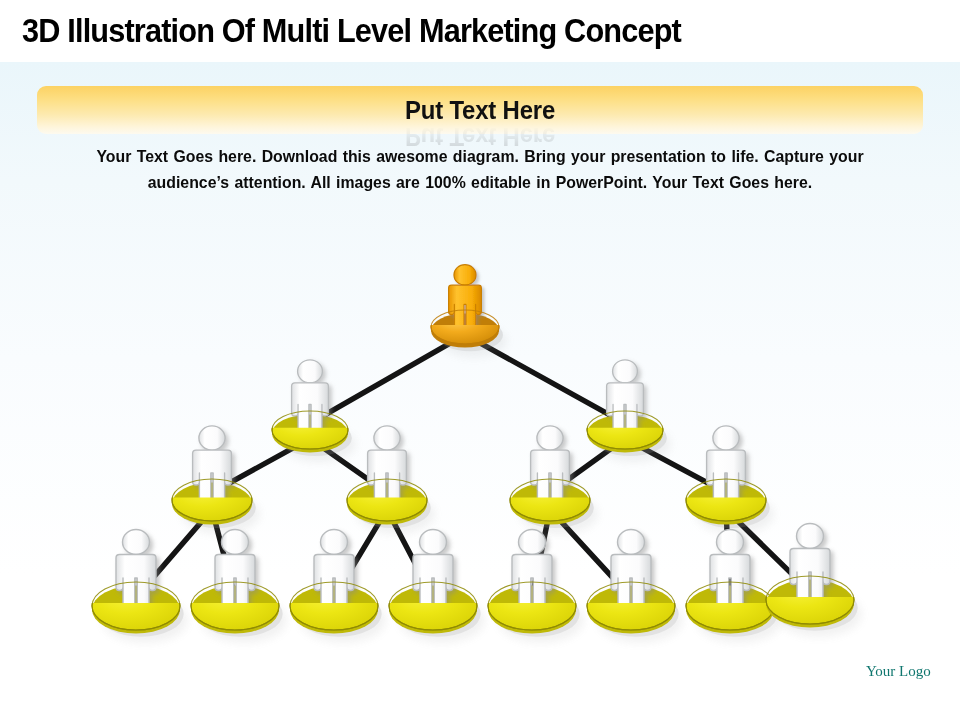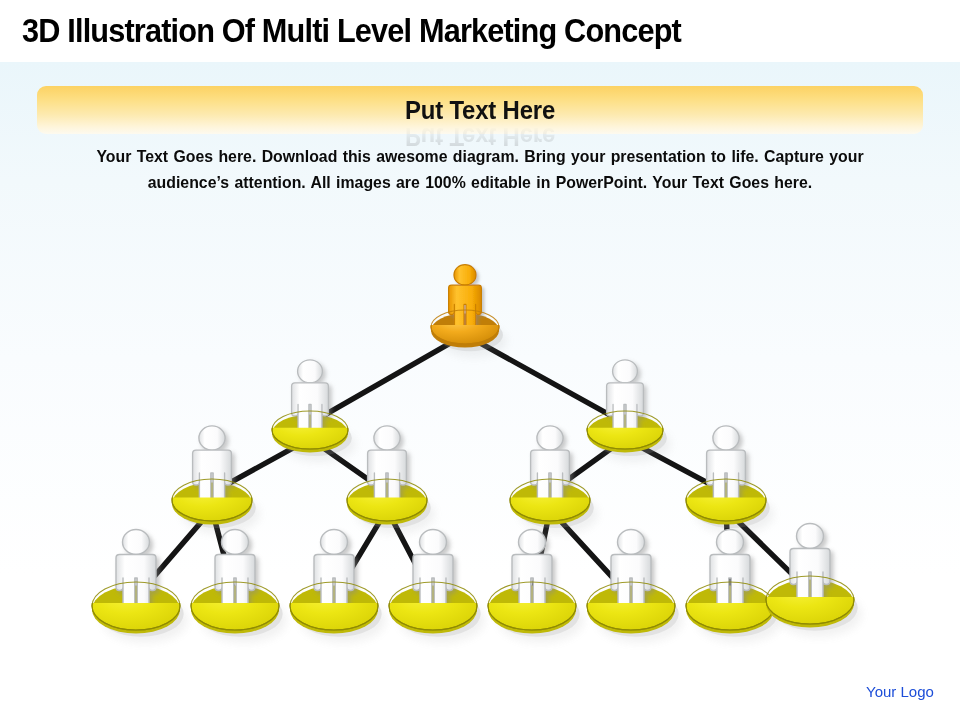--- a/index.html
+++ b/index.html
@@ -72,23 +72,23 @@
     word-spacing:1px;
     transform:scaleX(0.96);
   }
 
   
   .diagram{position:absolute;left:0;top:0;width:960px;height:720px;}
   .diagram svg{display:block;width:960px;height:720px;}
 
   
   .logo{
-    position:absolute;left:866px;top:683px;
-    font-family:Liberation Sans, sans-serif;
-    font-size:15px;color:#1d4ed8;white-space:nowrap;
+    position:absolute;left:866px;top:663px;
+    font-family:Liberation Serif, serif;
+    font-size:15px;color:#0f766e;white-space:nowrap;
   }
 </style>
 </head>
 <body>
 
 <div id="slide">
 
   <div class="title-band"></div>
   <div class="slide-title">3D Illustration Of Multi Level Marketing Concept</div>
 

